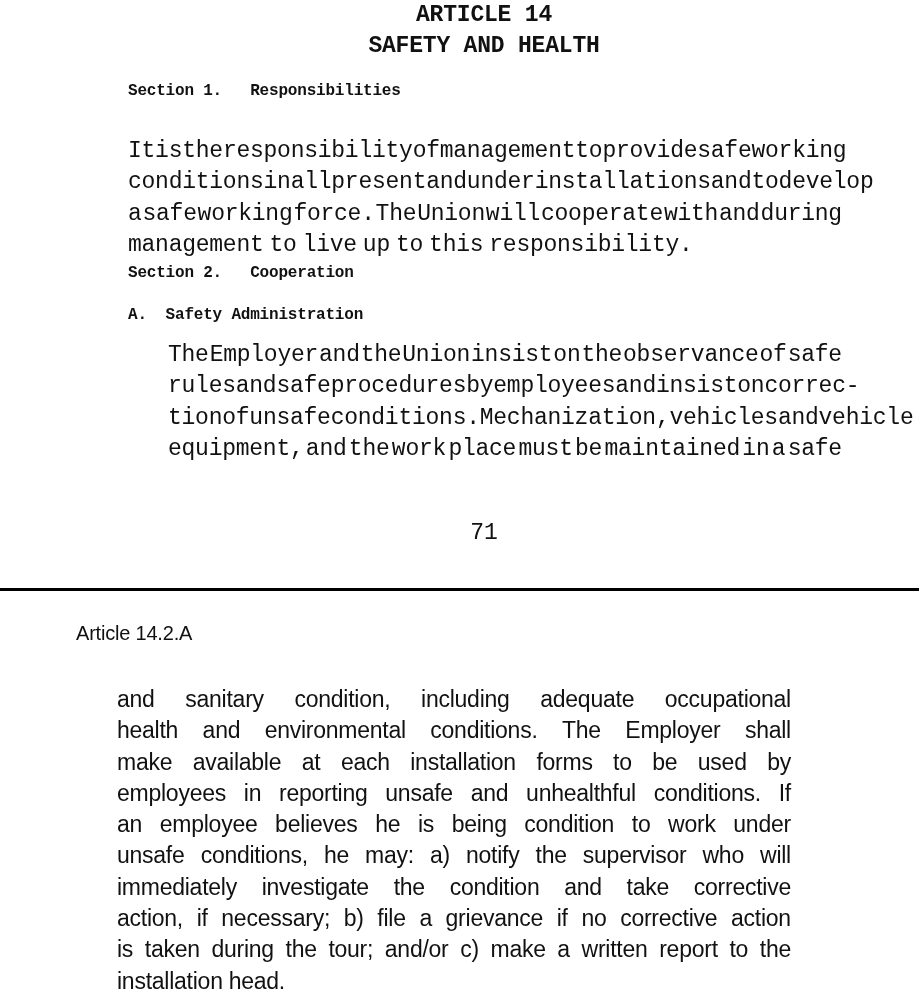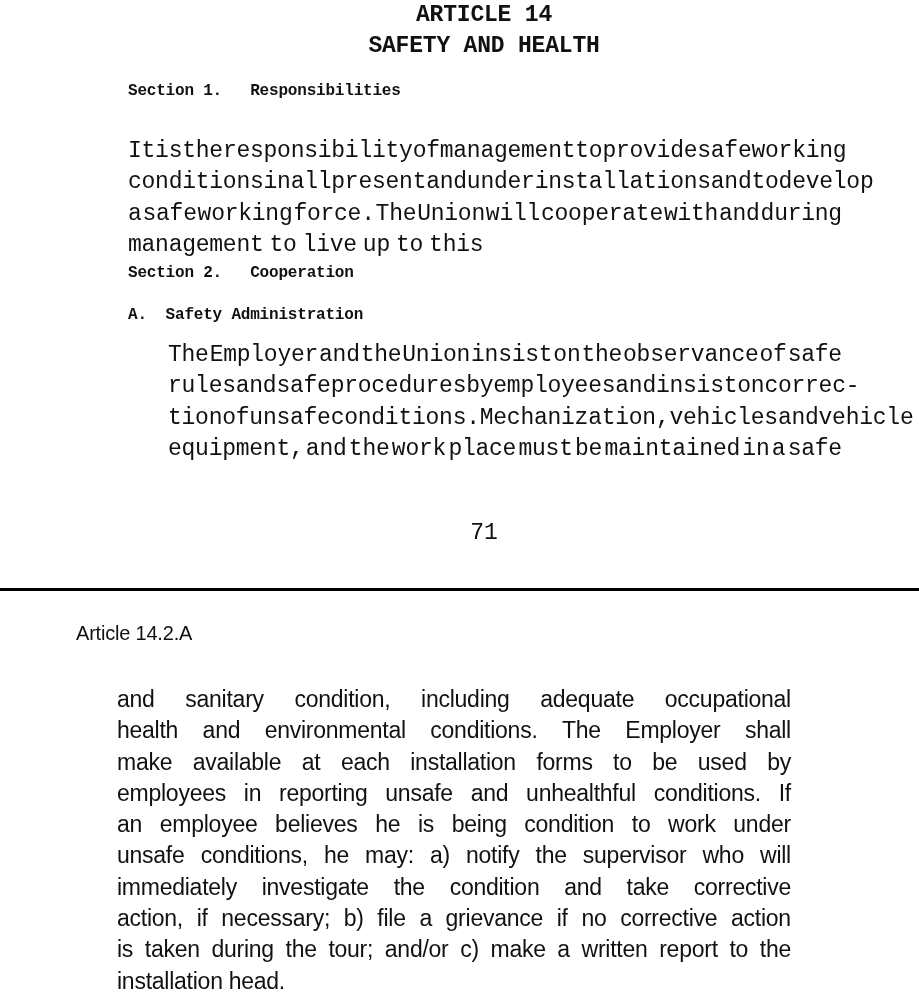--- a/index.html
+++ b/index.html
@@ -134,20 +134,21 @@
         <span>and</span>
         <span>during</span>
       </div>
     <div class="jline last">
         <span>management</span>
         <span>to</span>
         <span>live</span>
         <span>up</span>
         <span>to</span>
         <span>this</span>
+        <span>responsibility.</span>
       </div>
   </div>
 
   <div class="section-heading" style="top:258px;">Section 2.   Cooperation</div>
   <div class="section-heading" style="top:300px;">A.  Safety Administration</div>
 
   <div class="body-text" style="left:168px; top:340px; width:674px;">
     <div class="jline">
         <span>The</span>
         <span>Employer</span>

